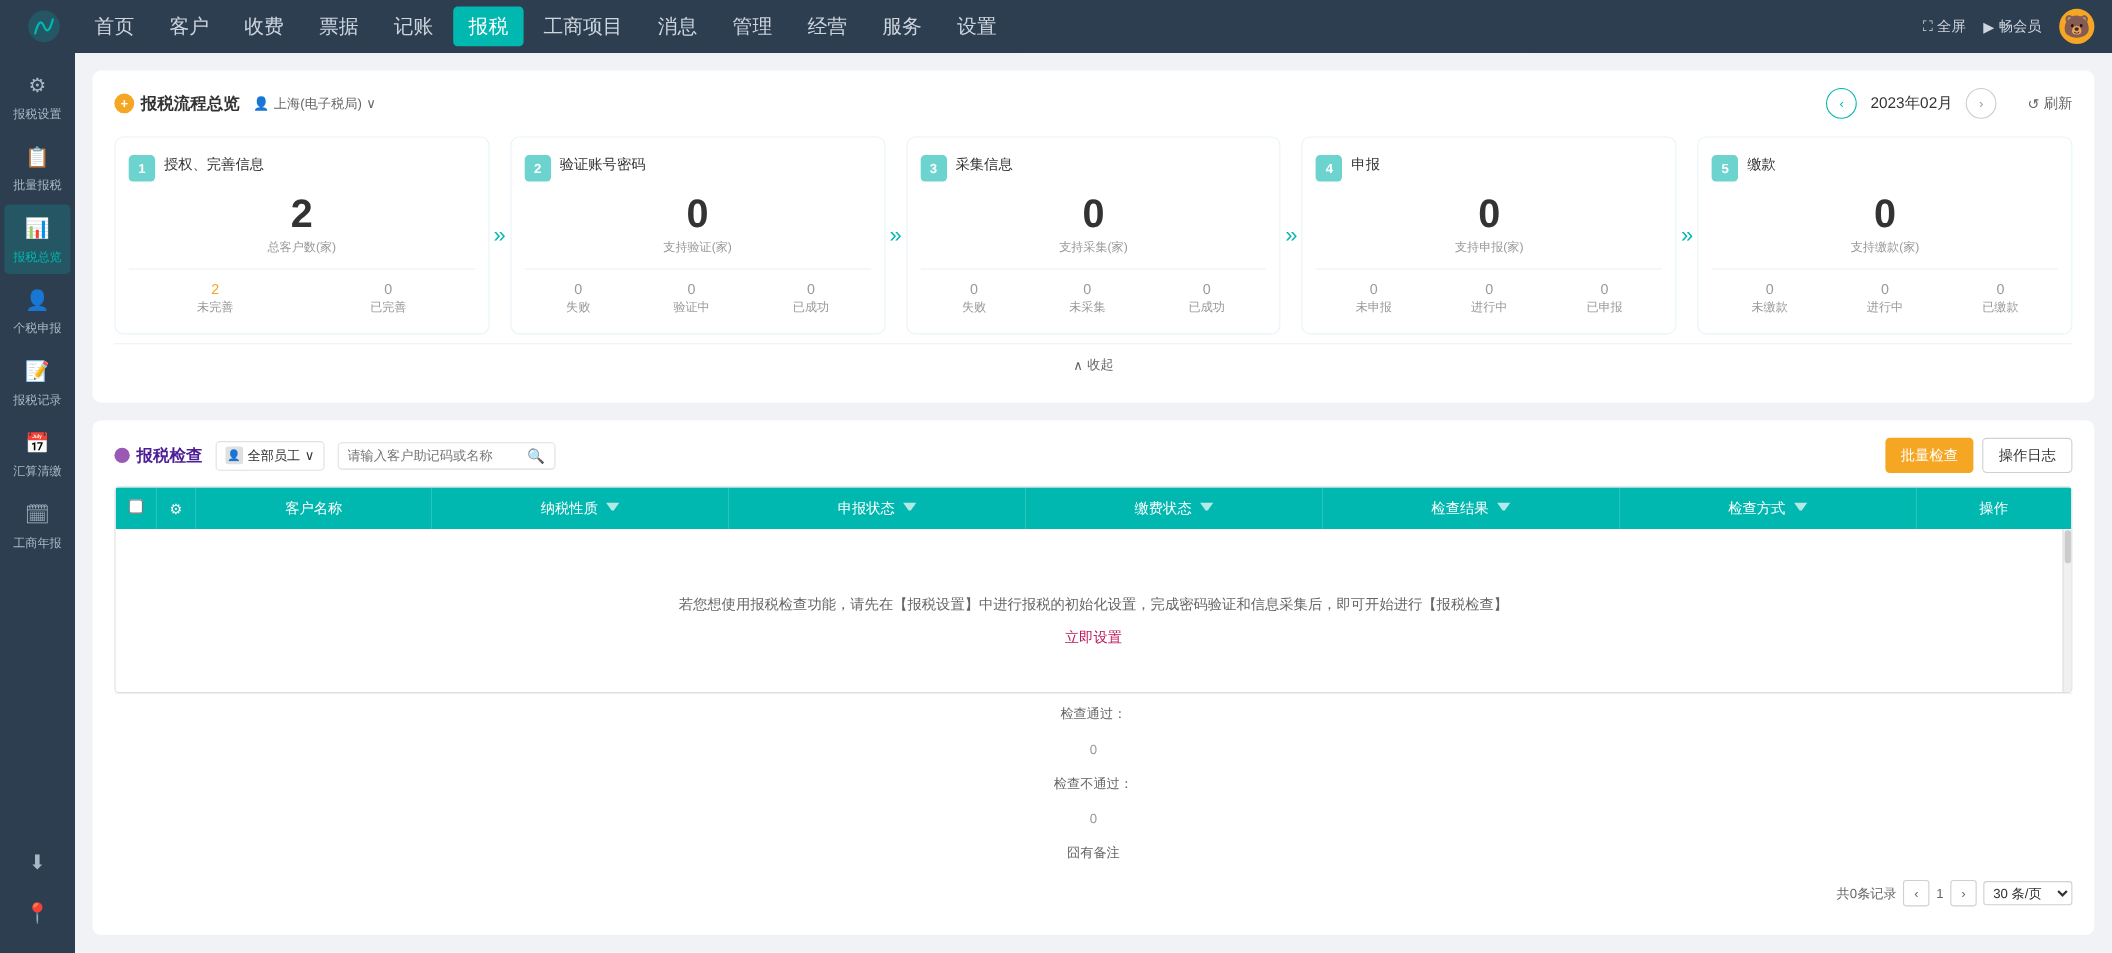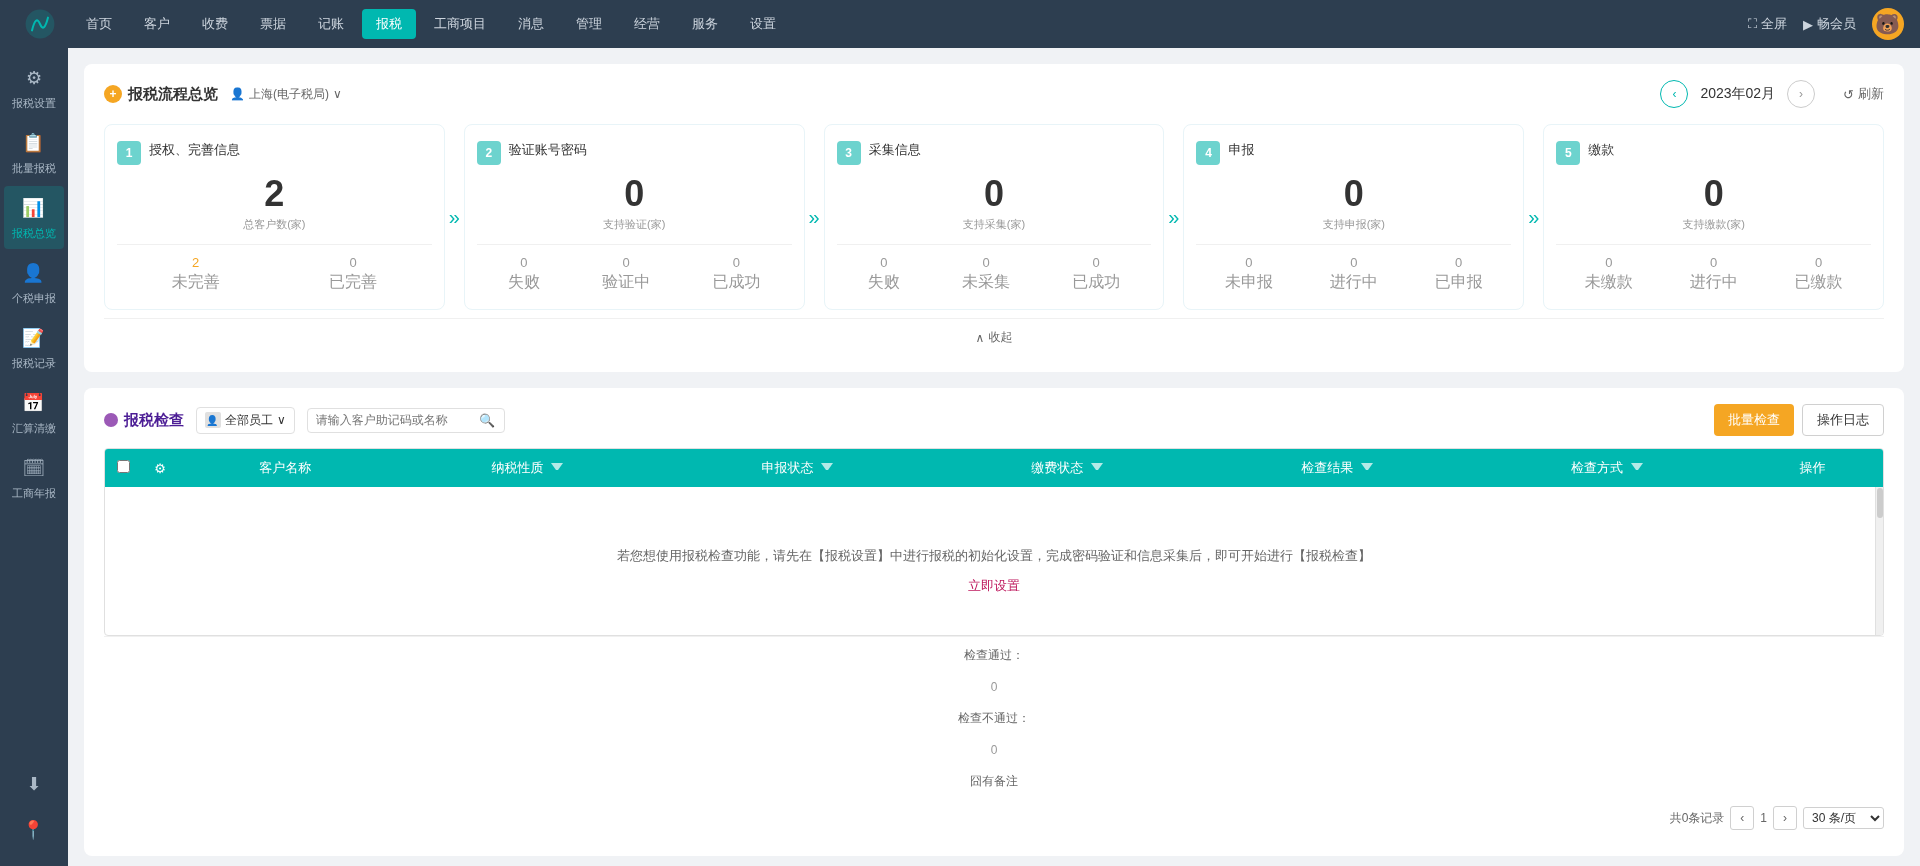--- a/index.html
+++ b/index.html
@@ -29,21 +29,21 @@
       display: flex;
       align-items: center;
       flex: 1;
       gap: 4px;
     }
     .top-nav .nav-item {
       color: #cdd5de;
       padding: 6px 14px;
       border-radius: 4px;
       cursor: pointer;
-      font-size: 13px;
+      font-size: 18px;
       white-space: nowrap;
       text-align: center;
     }
     .top-nav .nav-item.active {
       background: #00b8b0;
       color: #fff;
     }
     .top-nav .nav-right {
       display: flex;
       align-items: center;
@@ -252,21 +252,21 @@
       display: flex;
       justify-content: space-around;
       border-top: 1px solid #f0f0f0;
       padding-top: 10px;
     }
     .stat-item {
       text-align: center;
     }
     .stat-value { font-size: 13px; color: #f5a623; }
     .stat-value.zero { color: #999; }
-    .stat-label { font-size: 16px; color: #999; margin-top: 2px; }
+    .stat-label { font-size: 11px; color: #999; margin-top: 2px; }
 
     .flow-arrow {
       display: flex;
       align-items: center;
       padding: 0 4px;
       color: #00b8b0;
       font-size: 20px;
       flex-shrink: 0;
     }
 

